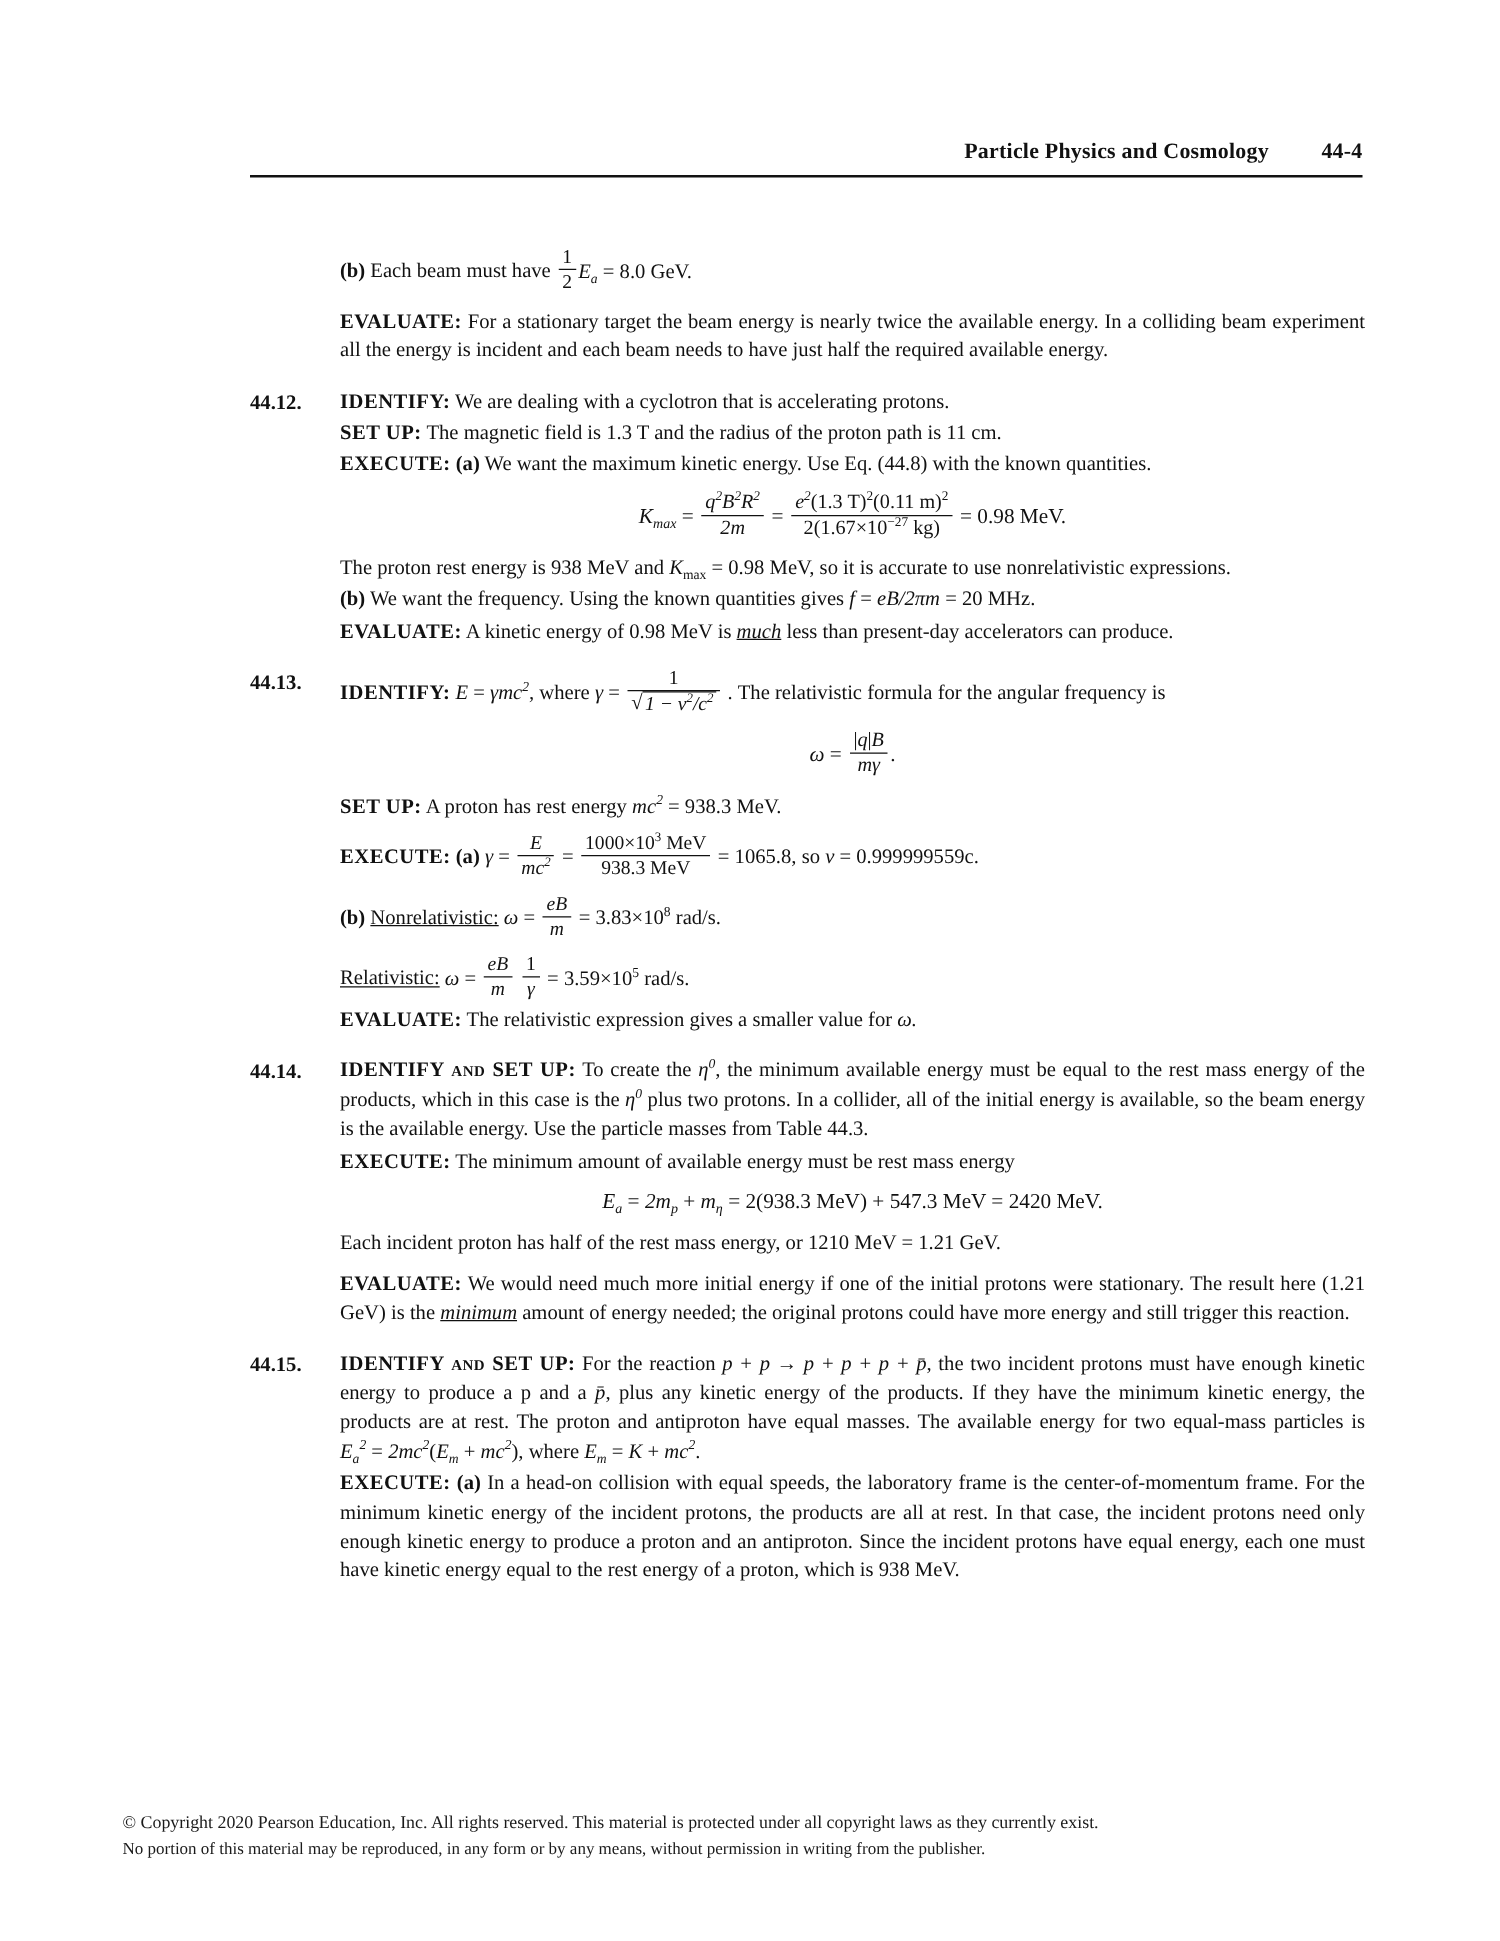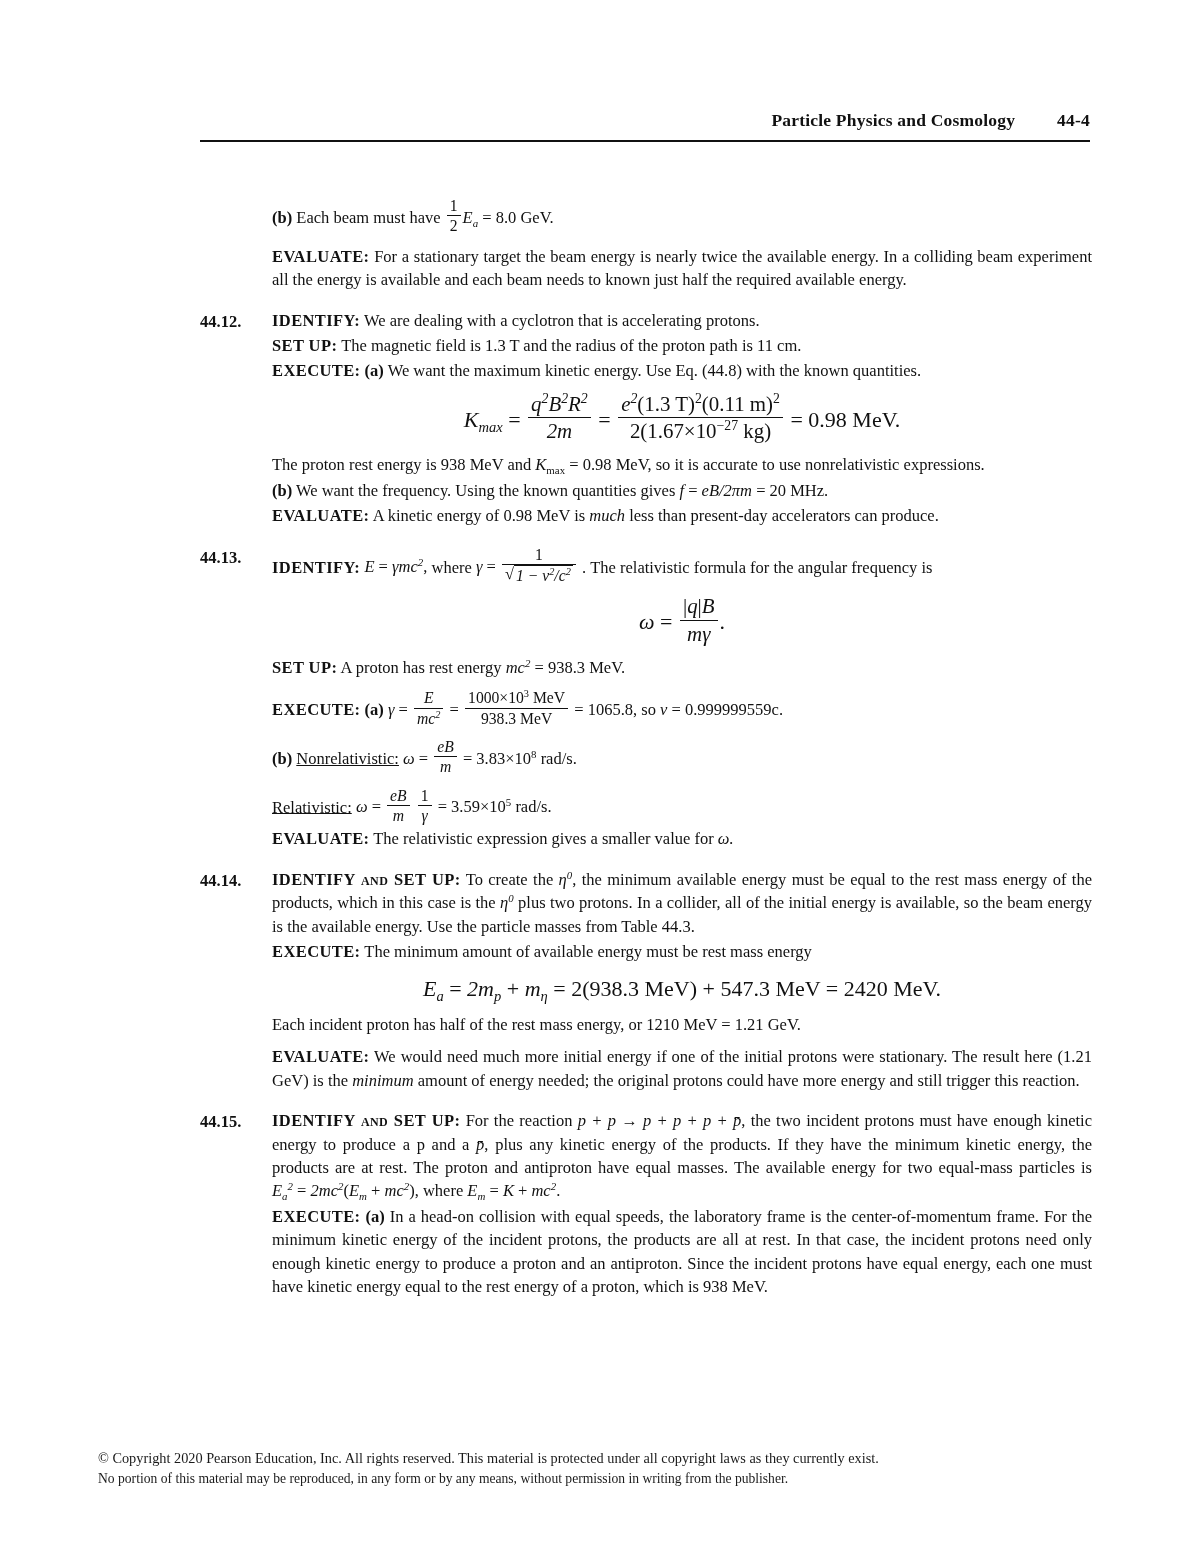--- a/index.html
+++ b/index.html
@@ -73,35 +73,35 @@
     margin: 0 0 2px 0;
     text-align: left;
   }
   .para.just { text-align: justify; text-justify: inter-word; }
   .lead {
     font-variant: small-caps;
     font-weight: bold;
     letter-spacing: 0.4px;
   }
   .b { font-weight: bold; }
-  .i { font-style: italic; }
+  .i { font-style: italic; text-decoration: underline; }
   .u { text-decoration: underline; }
   .gap { height: 13px; }
   .gap-s { height: 7px; }
   
   .math {
     font-family: "Liberation Serif", serif;
     font-style: italic;
     white-space: nowrap;
   }
   .math .rm { font-style: normal; }
   .eq-center {
     text-align: center;
     margin: 9px 0 9px 0;
-    font-size: 22px;
+    font-size: 17px;
   }
   .frac {
     display: inline-block;
     vertical-align: -0.52em;
     text-align: center;
     margin: 0 2px;
   }
   .frac .n {
     display: block;
     padding: 0 3px;
@@ -166,21 +166,21 @@
         <p class="para">
           <span class="b">(b)</span>
           <span>Each beam must have</span>
           <span class="math">
             <span class="frac"><span class="n rm">1</span><span class="d rm">2</span></span>E<sub>a</sub><span class="rm"> = 8.0 GeV.</span>
           </span>
         </p>
         <div class="gap-s"></div>
         <p class="para just">
           <span class="lead">EVALUATE:</span>
-          <span>For a stationary target the beam energy is nearly twice the available energy. In a colliding beam experiment all the energy is available and each beam needs to known just half the required available energy.</span>
+          <span>For a stationary target the beam energy is nearly twice the available energy. In a colliding beam experiment all the energy is incident and each beam needs to have just half the required available energy.</span>
         </p>
       </div>
     </div>
 
     <div class="gap"></div>
 
     <div class="blk">
       <div class="num">44.12.</div>
       <div class="body">
         <p class="para">

